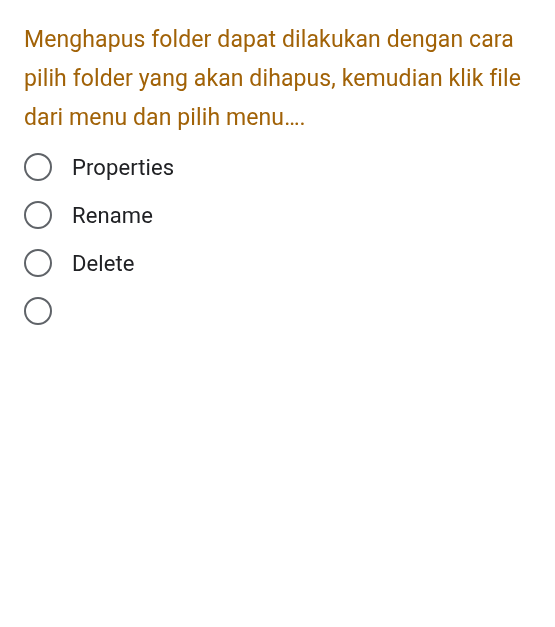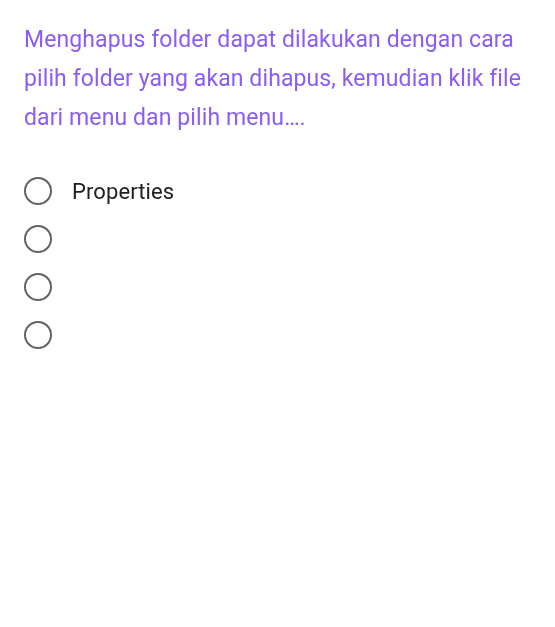--- a/index.html
+++ b/index.html
@@ -11,22 +11,22 @@
       font-family: 'Roboto', 'Helvetica Neue', Arial, sans-serif;
       background: #ffffff;
       width: 555px;
       height: 627px;
       padding: 20px 24px;
       color: #202124;
     }
     .question {
       font-size: 23px;
       line-height: 1.7;
-      color: #8b5cf6;
-      margin-bottom: 40px;
+      color: #a16207;
+      margin-bottom: 16px;
       letter-spacing: 0.1px;
     }
     .options {
       display: flex;
       flex-direction: column;
       gap: 20px;
     }
     .option {
       display: flex;
       align-items: center;
@@ -51,20 +51,22 @@
 
 <div class="question">Menghapus folder dapat dilakukan dengan cara pilih folder yang akan dihapus, kemudian klik file dari menu dan pilih menu….</div>
 
 <div class="options">
   <div class="option">
     <div class="radio"></div>
     <span class="option-label">Properties</span>
   </div>
   <div class="option">
     <div class="radio"></div>
+    <span class="option-label">Rename</span>
   </div>
   <div class="option">
     <div class="radio"></div>
+    <span class="option-label">Delete</span>
   </div>
   <div class="option">
     <div class="radio"></div>
   </div>
 </div>
 
 </body></html>

